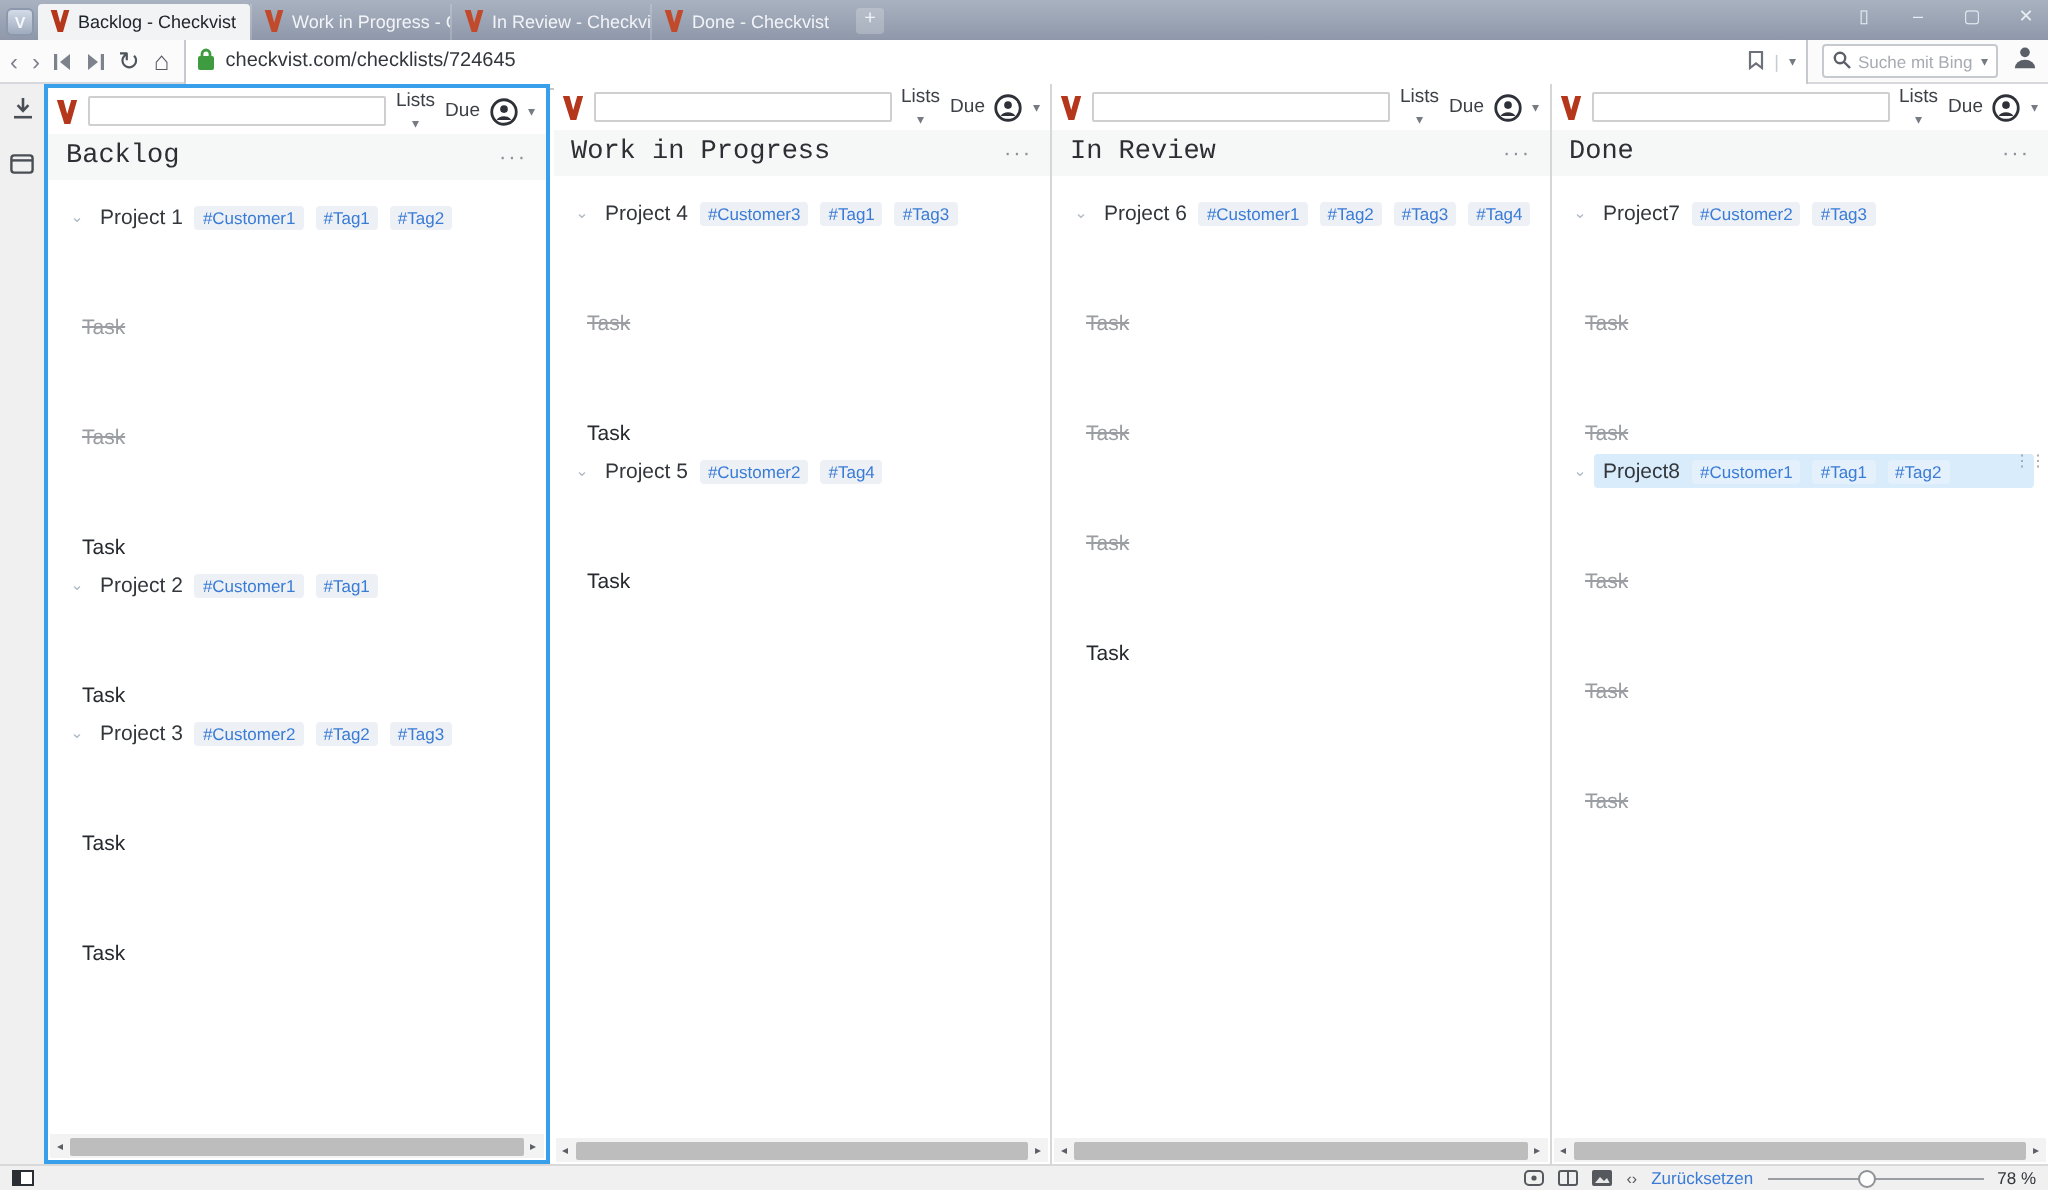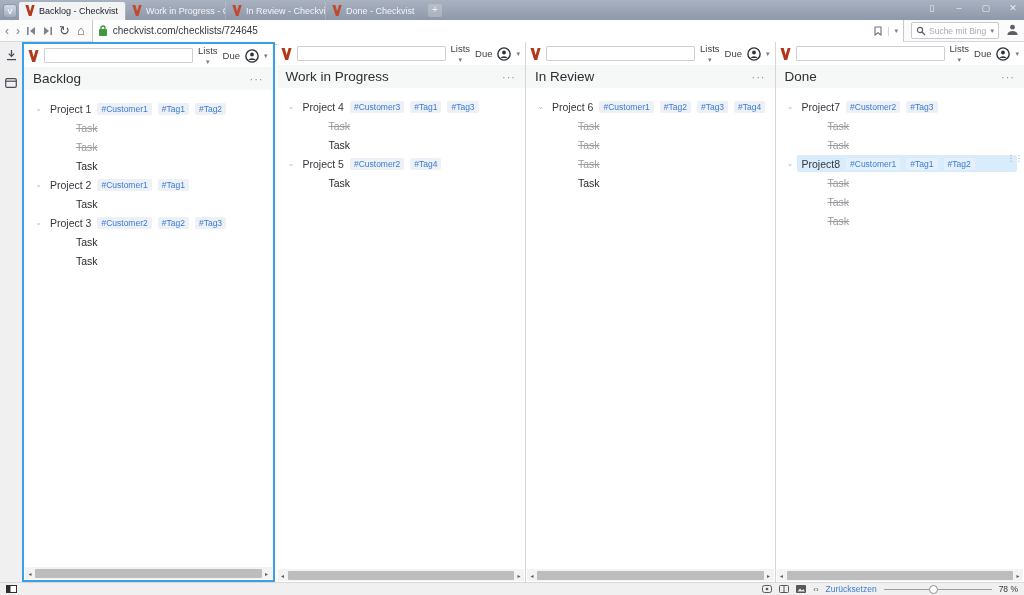--- a/index.html
+++ b/index.html
@@ -58,36 +58,36 @@
     padding:2px 5px 2px 4px; }
   .p-logo { flex:0 0 auto; display:flex; }
   .p-search { flex:1; min-width:0; height:15px; border:1px solid #cfcfcf;
     border-radius:1px; font-size:9px; padding:0 3px; outline:none; }
   .p-tool { font-size:9.5px; color:#3d4147; white-space:nowrap; display:flex;
     align-items:center; gap:2px;flex-direction:column; }
   .p-avatar { display:flex; }
 
   .p-titlerow { height:23px; background:#f6f7f7; display:flex; align-items:center;
     padding:0 9px; }
-  .p-title { font-size:13.5px; color:#2c2f33; }
+  .p-title { font-size:13.5px; color:#2c2f33;font-family:Liberation Mono, monospace; }
   .p-menu { margin-left:auto; color:#8d9197; font-size:11px; letter-spacing:1px; }
 
   .p-list { flex:1; padding-top:9px; overflow:hidden; position:relative; }
   .row { height:19px; display:flex; align-items:center; font-size:10.5px;
     position:relative; }
   .chev { width:13px; margin-left:8px; color:#b3bdc7; font-size:8px;
     text-align:center; flex:0 0 auto; }
   .rowline { display:flex; align-items:center; gap:6px; height:17px;
     padding:0 5px; border-radius:2px; min-width:0; }
   .row.selected .rowline { background:#d9ecfb; flex:1; margin-right:7px; }
   .plabel { color:#33373c; white-space:nowrap; }
   .tag { font-size:8.5px; color:#3a7bd5; background:#edf1f6; padding:1px 4px;
     border-radius:2px; white-space:nowrap; }
   .row.selected .tag { background:#e4f1fc; }
-  .task { padding-left:52px; color:#26292e; }
+  .task { padding-left:17px; color:#26292e;margin-top:36px; }
   .task.done { color:#9a9da1; text-decoration:line-through; }
   .draghandle { position:absolute; right:1px; top:3px; color:#9aa0a7;
     font-size:8px; line-height:4px; }
 
   .p-hscroll { height:12px; margin:0 1px 1px 1px; background:#f3f3f4;
     display:flex; align-items:center; flex:0 0 auto; }
   .p-hscroll .arr { width:10px; font-size:6px; color:#5c6066; text-align:center; }
   .p-hscroll .thumb { flex:1; height:9px; background:#bdbdbe; border-radius:1px; }
 
   

